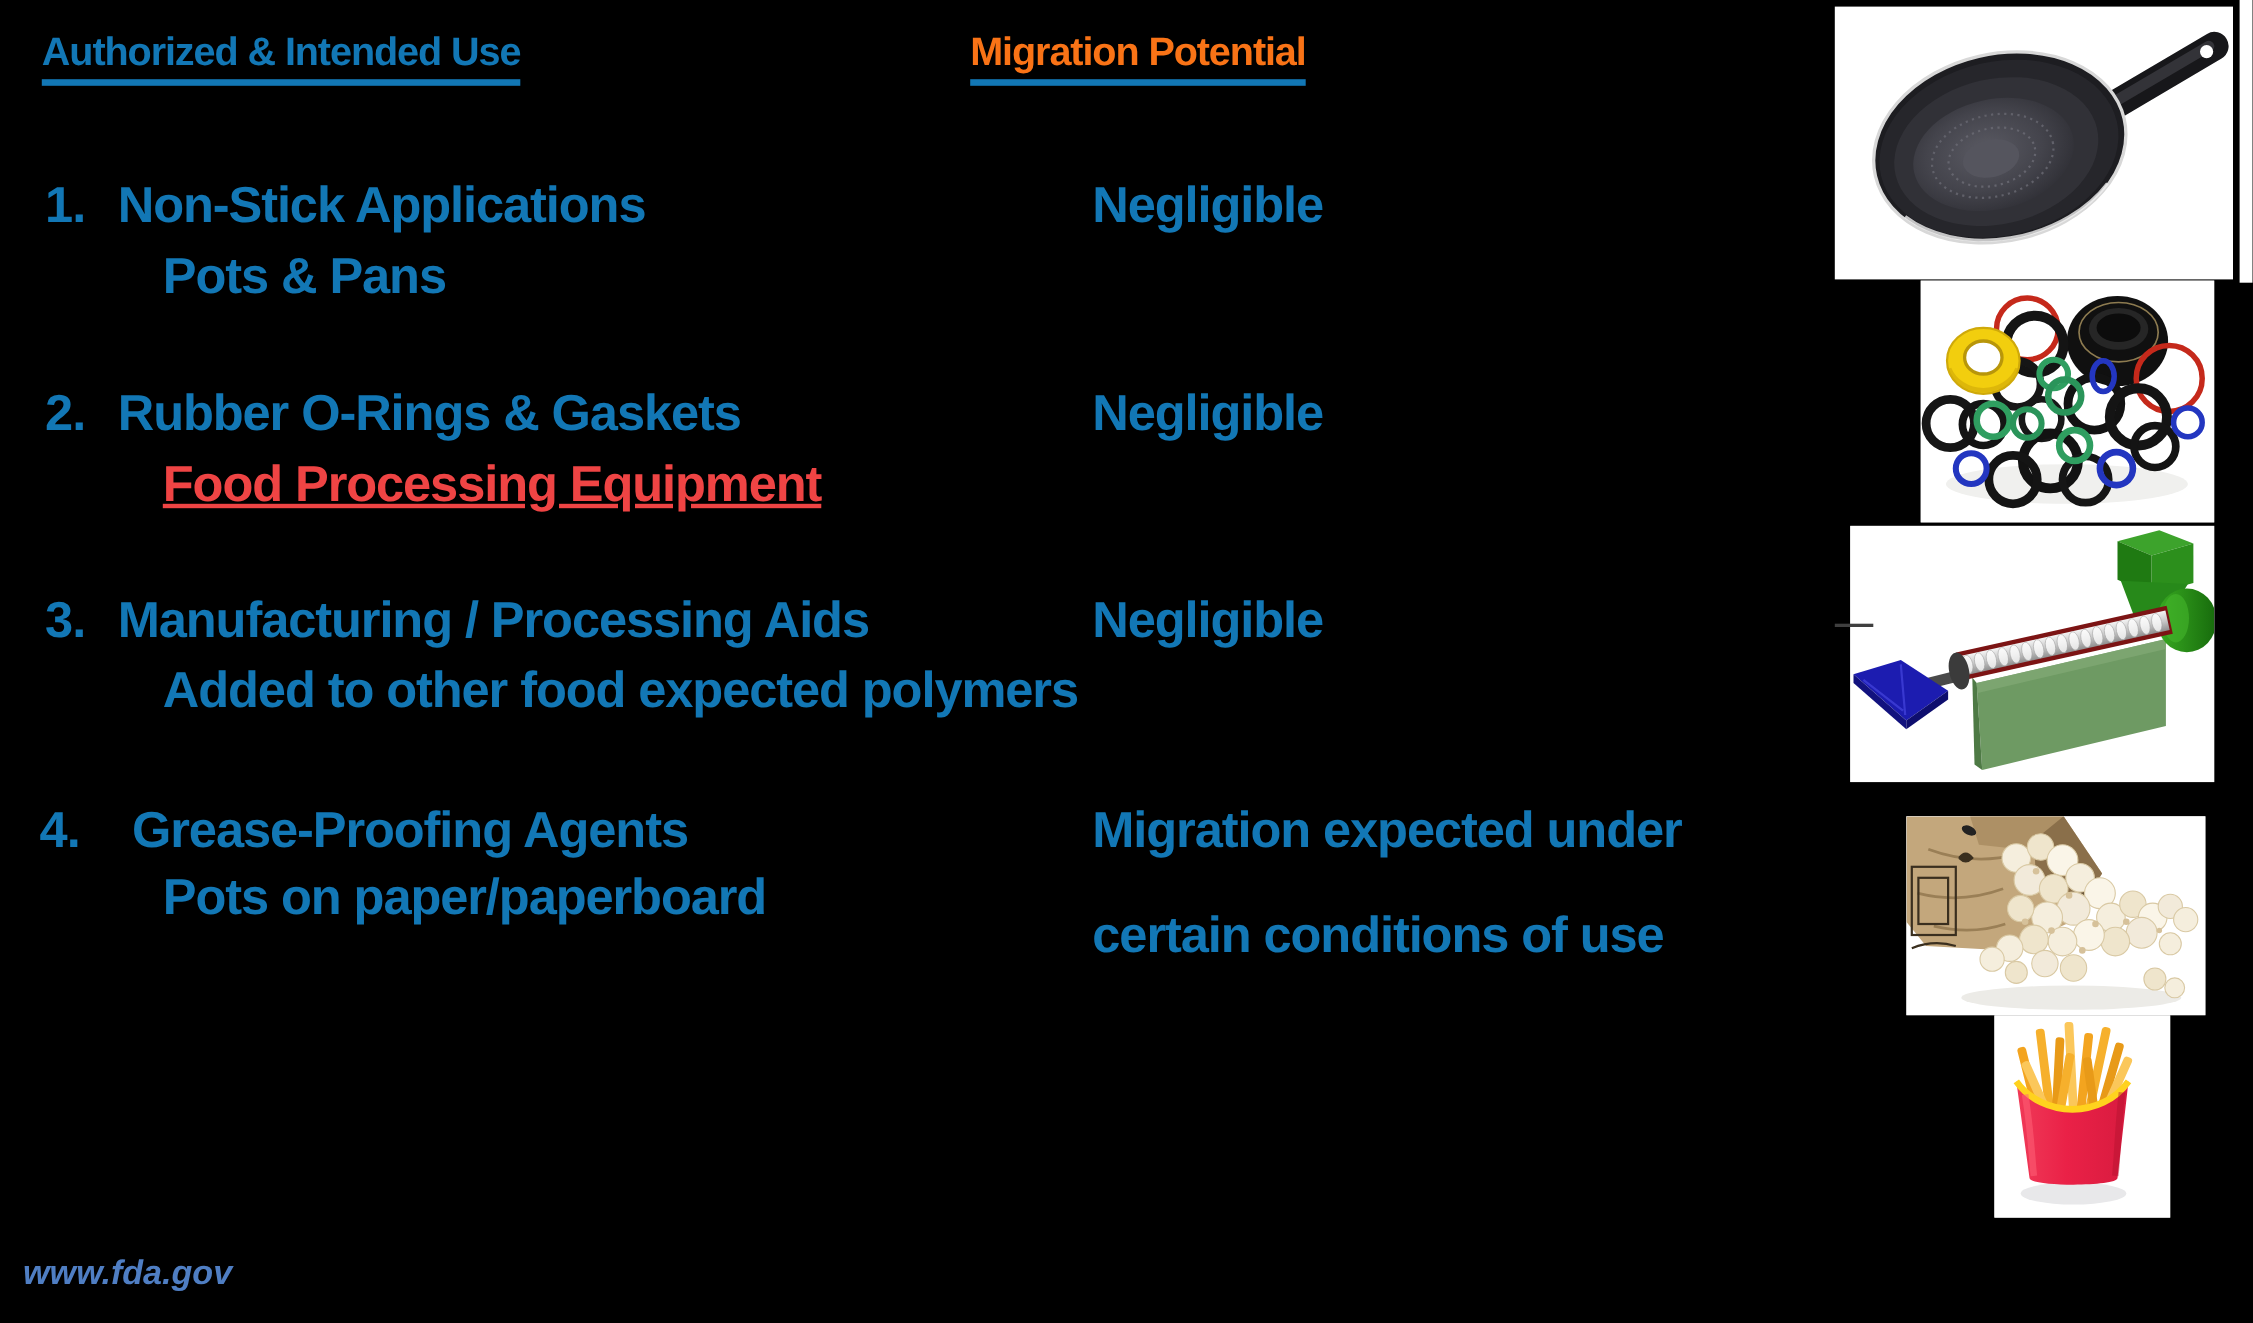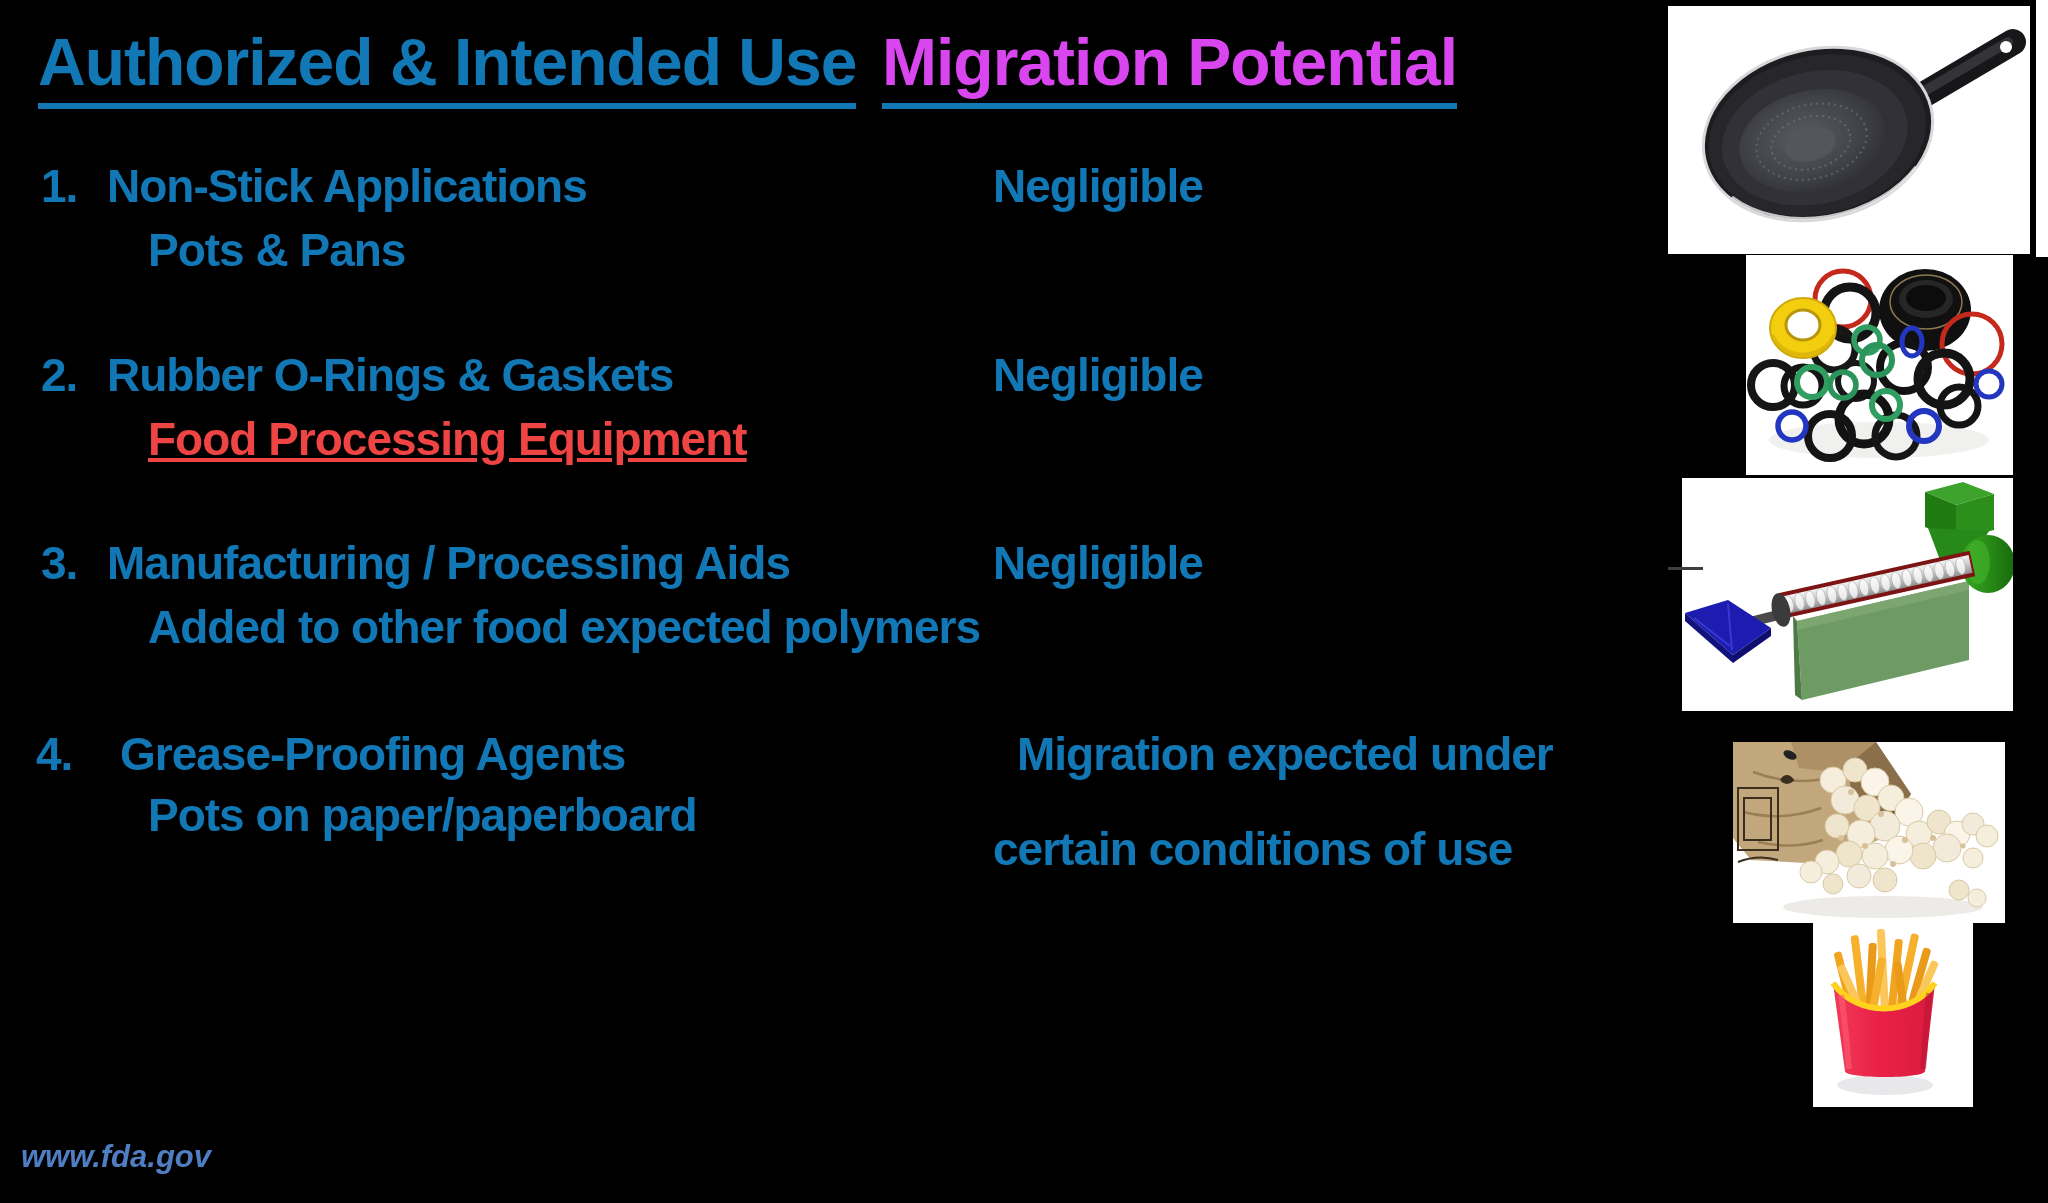--- a/index.html
+++ b/index.html
@@ -2,21 +2,21 @@
 <html><head>
 <meta charset="utf-8">
 <style>
   html,body{margin:0;padding:0;background:#000;}
   #slide{
     position:relative;width:2048px;height:1203px;background:#000;
     overflow:hidden;font-family:"Liberation Sans","DejaVu Sans",sans-serif;
     font-weight:bold;
   }
   .hdr{
-    position:absolute;top:28px;font-size:66px;letter-spacing:-1px;
+    position:absolute;top:28px;font-size:36px;letter-spacing:-1px;
     color:#1277b5;line-height:1.05;
     border-bottom:6px solid #1277b5;padding-bottom:6px;display:inline-block;
   }
   .line{position:absolute;font-size:46px;letter-spacing:-1px;color:#1277b5;
         line-height:1.1;white-space:nowrap;display:flex;}
   .num{display:inline-block;width:66px;flex:0 0 auto;}
   .sub{left:148px;}
   .rcol{left:993px;}
   .footer{
     position:absolute;left:21px;top:1139px;font-size:31px;color:#4f7ec3;
@@ -26,21 +26,21 @@
   .sliver{position:absolute;background:#fff;}
   .dash{position:absolute;background:#3f3f3f;}
   svg{display:block;}
 </style>
 </head>
 <body>
 
 <div id="slide" style="background: rgb(0, 0, 0);">
 
   <div class="hdr" style="left: 38px; color: rgb(18, 119, 181); border-bottom-color: rgb(18, 119, 181);">Authorized &amp; Intended Use</div>
-  <div class="hdr" style="left: 882px; color: #d946ef; border-bottom-color: rgb(18, 119, 181);">Migration Potential</div>
+  <div class="hdr" style="left: 882px; color: #f97316; border-bottom-color: rgb(18, 119, 181);">Migration Potential</div>
 
   <div class="line" style="left: 41px; top: 161px; color: rgb(18, 119, 181);">
     <span class="num">1.</span>
     <span>Non-Stick Applications</span>
   </div>
   <div class="line sub" style="top: 225px; color: rgb(18, 119, 181);">Pots &amp; Pans</div>
   <div class="line rcol" style="top: 161px; color: rgb(18, 119, 181);">Negligible</div>
 
   <div class="line" style="left: 41px; top: 350px; color: rgb(18, 119, 181);">
     <span class="num">2.</span>
@@ -54,21 +54,21 @@
     <span>Manufacturing / Processing Aids</span>
   </div>
   <div class="line sub" style="top: 602px; color: rgb(18, 119, 181);">Added to other food expected polymers</div>
   <div class="line rcol" style="top: 538px; color: rgb(18, 119, 181);">Negligible</div>
 
   <div class="line" style="left: 36px; top: 729px; color: rgb(18, 119, 181);">
     <span class="num" style="width:84px">4.</span>
     <span>Grease-Proofing Agents</span>
   </div>
   <div class="line sub" style="top: 790px; color: rgb(18, 119, 181);">Pots on paper/paperboard</div>
-  <div class="line rcol" style="top: 729px; color: rgb(18, 119, 181); margin-left: 24px;">Migration expected under</div>
+  <div class="line rcol" style="top: 729px; color: rgb(18, 119, 181);">Migration expected under</div>
   <div class="line rcol" style="top: 824px; color: rgb(18, 119, 181);">certain conditions of use</div>
 
   <div class="footer" style="color: rgb(79, 126, 195); font-style: italic;">www.fda.gov</div>
 
   <div class="imgbox" style="left:1668px;top:6px;width:362px;height:248px">
     <svg width="362" height="248" viewBox="0 0 362 248">
       <defs>
         <radialGradient id="panSurf" cx="45%" cy="45%" r="65%">
           <stop offset="0%" stop-color="#5a5a63"></stop>
           <stop offset="55%" stop-color="#44444c"></stop>

